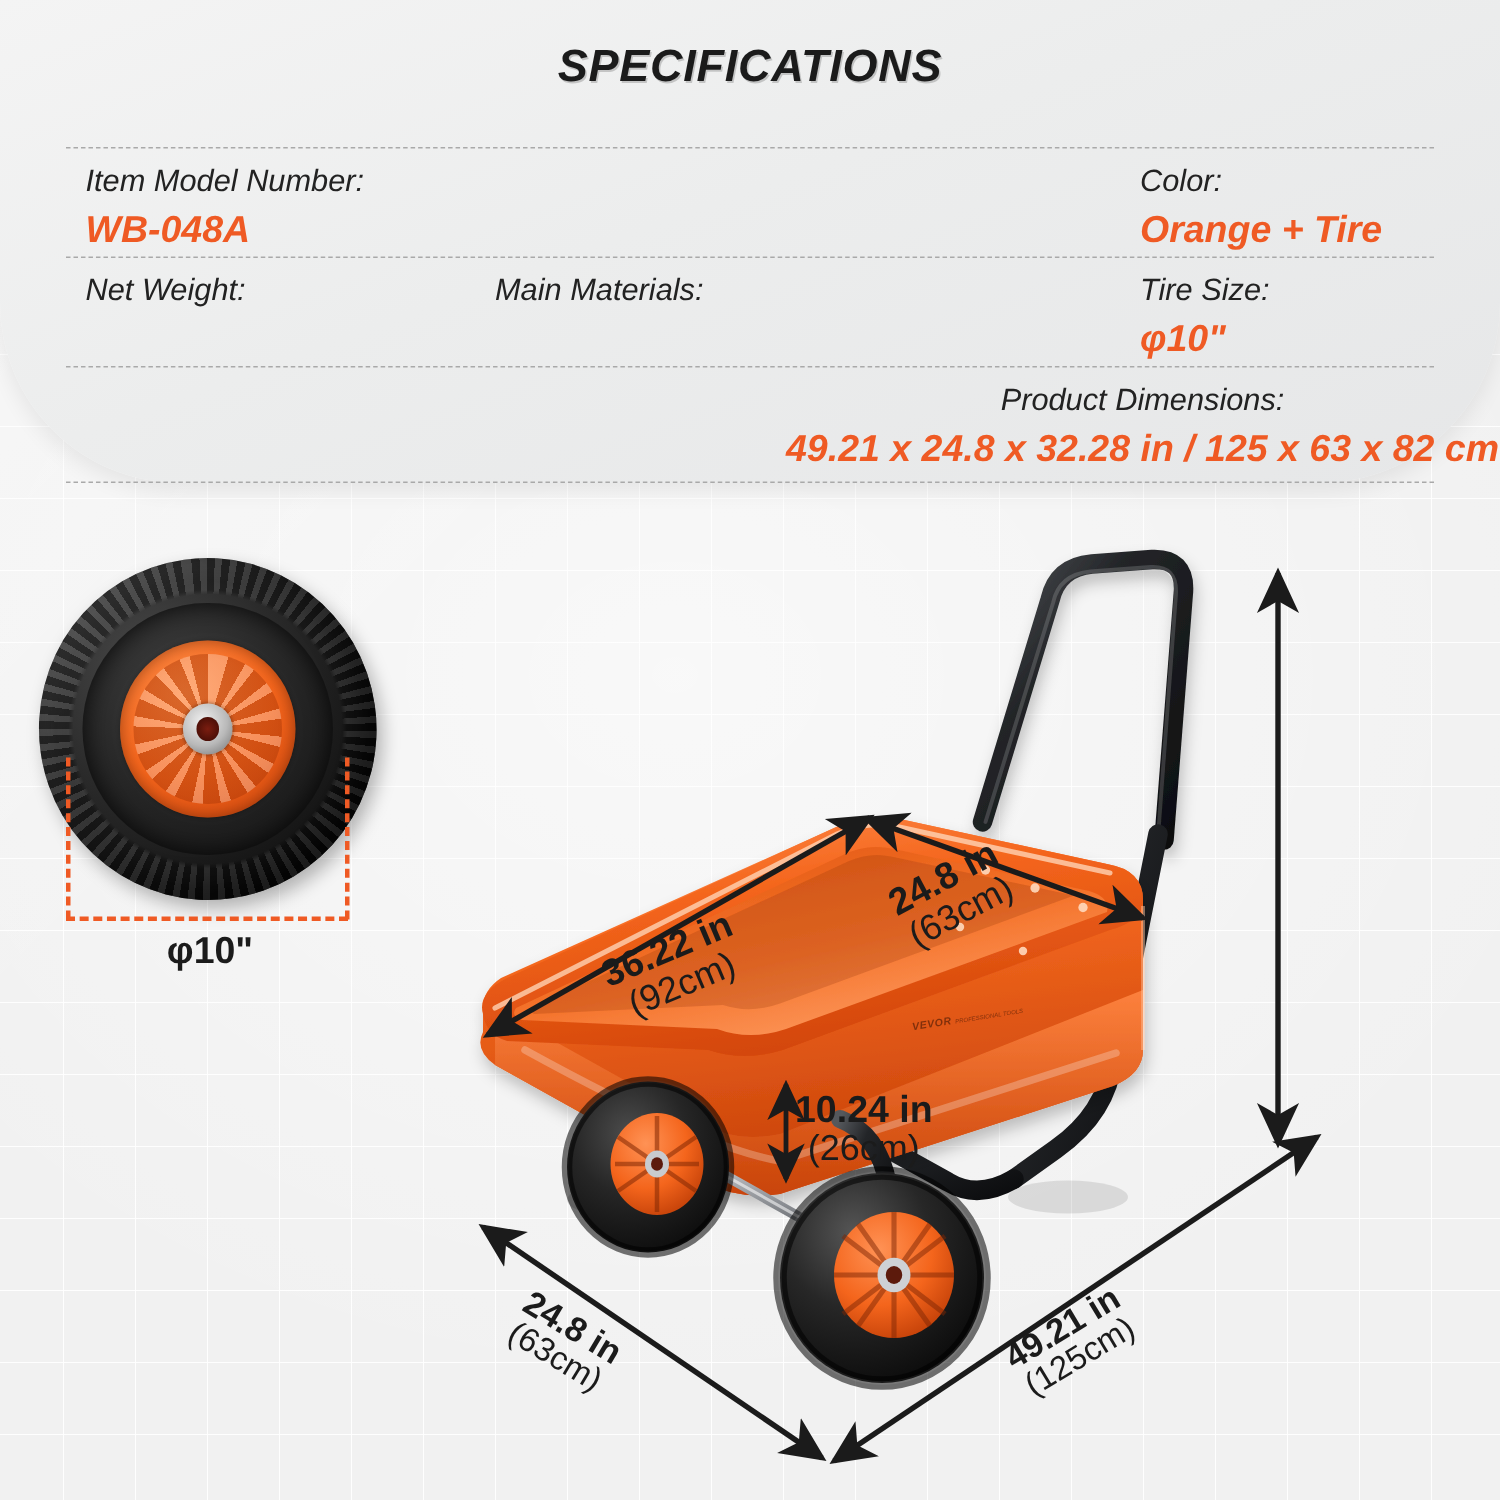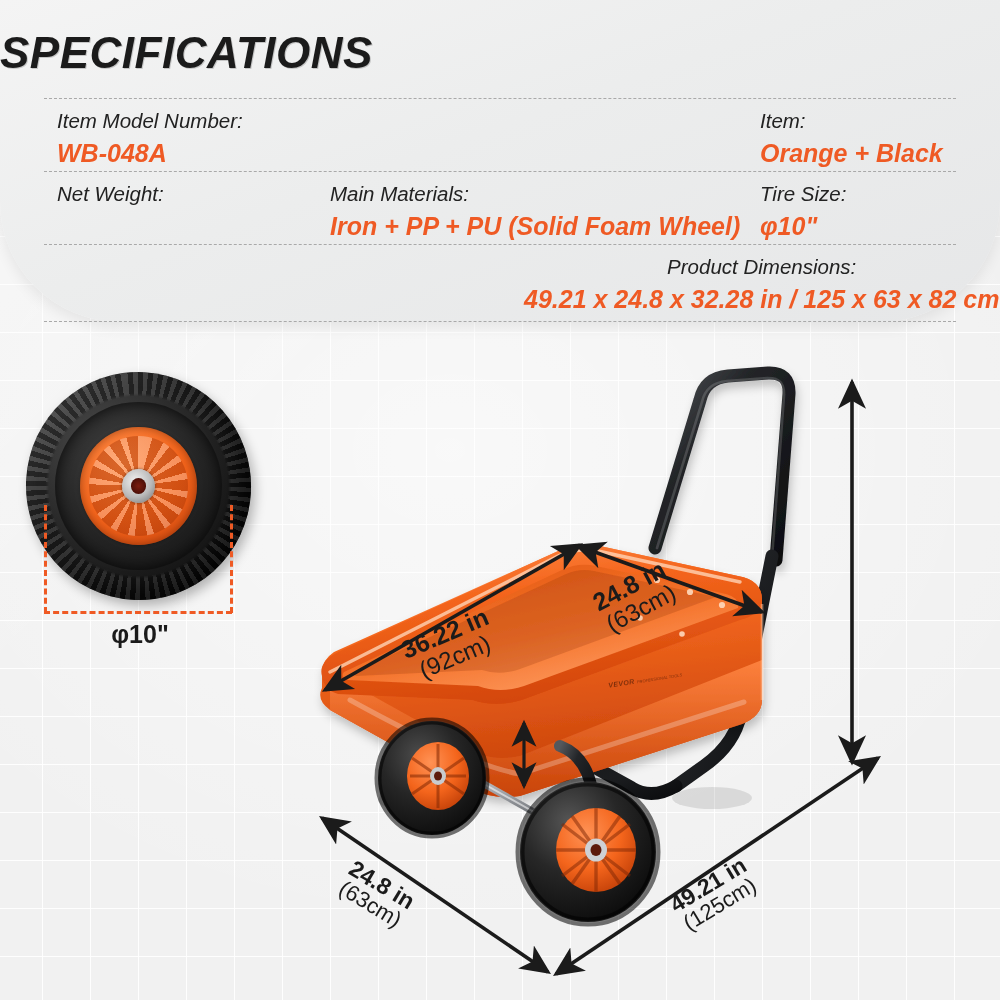--- a/index.html
+++ b/index.html
@@ -37,21 +37,22 @@
     left: 0; top: 0;
     width: 1000px; height: 322px;
     background: linear-gradient(160deg, #f4f4f4 0%, #eceded 45%, #e6e7e8 100%);
     border-bottom-left-radius: 120px;
     border-bottom-right-radius: 120px;
     box-shadow: 0 6px 14px rgba(0,0,0,0.07);
   }
   #spec-title {
     position: absolute;
     left: 0; right: 0; top: 28px;
-    font-size: 44px;
+    text-align: center;
+    font-size: 30px;
     font-weight: bold;
     font-style: italic;
     letter-spacing: 0.5px;
     color: #1b1b1b;
     text-shadow: 1px 1px 0 rgba(0,0,0,0.18);
   }
 
   .spec-rows {
     position: absolute;
     left: 44px; right: 44px; top: 98px;
@@ -218,32 +219,31 @@
   <div id="spec-title">SPECIFICATIONS</div>
 
   <div class="spec-rows">
 
     <div class="spec-row">
       <div class="spec-cell col-1">
         <div class="spec-label">Item Model Number:</div>
         <div class="spec-value">WB-048A</div>
       </div>
       <div class="spec-cell col-3">
-        <div class="spec-label">Item:</div>
-        <div class="spec-value">Orange + Black</div>
+        <div class="spec-label">Color:</div>
+        <div class="spec-value">Orange + Tire</div>
       </div>
     </div>
 
     <div class="spec-row">
       <div class="spec-cell col-1">
         <div class="spec-label">Net Weight:</div>
       </div>
       <div class="spec-cell col-2">
         <div class="spec-label">Main Materials:</div>
-        <div class="spec-value">Iron + PP + PU (Solid Foam Wheel)</div>
       </div>
       <div class="spec-cell col-3">
         <div class="spec-label">Tire Size:</div>
         <div class="spec-value">φ10"</div>
       </div>
     </div>
 
     <div class="spec-row row-last">
       <div class="spec-cell col-w2">
         <div class="spec-label">Product Dimensions:</div>
@@ -459,20 +459,24 @@
   <div class="dimlabel" id="lbl-hopper-len">
     <span class="num">36.22 in</span>
     <span class="cm">(92cm)</span>
   </div>
 
   <div class="dimlabel" id="lbl-hopper-wid">
     <span class="num">24.8 in</span>
     <span class="cm">(63cm)</span>
   </div>
 
+  <div class="dimlabel" id="lbl-depth">
+    <span class="num">10.24 in</span>
+    <span class="cm">(26cm)</span>
+  </div>
 
 
   <div class="dimlabel sm" id="lbl-base-wid">
     <span class="num">24.8 in</span>
     <span class="cm">(63cm)</span>
   </div>
 
   <div class="dimlabel sm" id="lbl-base-len">
     <span class="num">49.21 in</span>
     <span class="cm">(125cm)</span>

